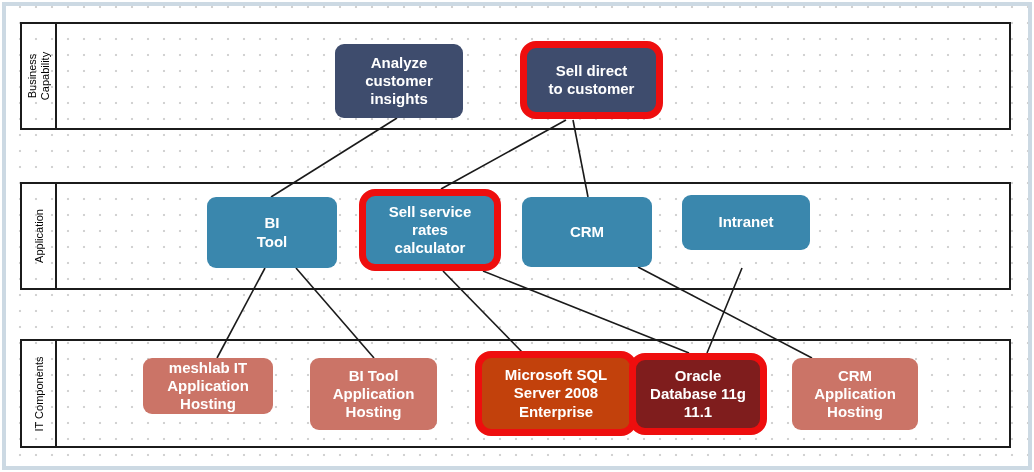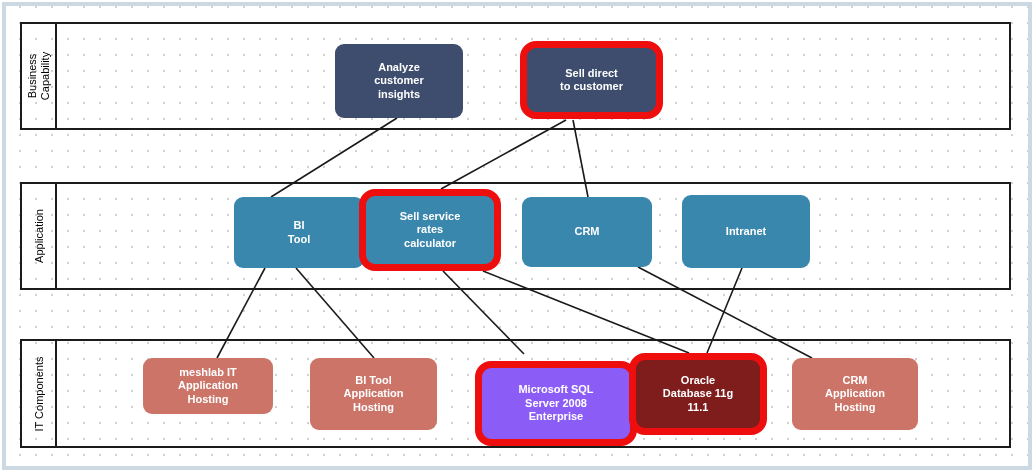--- a/index.html
+++ b/index.html
@@ -23,21 +23,21 @@
   }
   .lane-label{
     position:absolute;left:50%;top:50%;
     transform:translate(-50%,-50%) rotate(-90deg);
     white-space:pre;text-align:center;font-size:11px;line-height:1.15;color:#000;
   }
   .edges{position:absolute;inset:0;z-index:1;}
   .node{
     position:absolute;z-index:2;border-radius:9px;box-sizing:border-box;
     display:flex;align-items:center;justify-content:center;text-align:center;
-    color:#ffffff;font-size:11px;font-weight:600;line-height:1.22;
+    color:#ffffff;font-size:15px;font-weight:600;line-height:1.22;
   }
   .node.hl{
     box-sizing:content-box;border-style:solid;border-width:7px;
     border-radius:16px;margin:-7px 0 0 -7px;
   }
   .node-label{white-space:pre-line;padding:1px 2px;}
 </style>
 </head>
 <body>
 
@@ -75,46 +75,46 @@
   <div id="node-layer">
       <div class="node" style="left: 335px; top: 44px; width: 128px; height: 74px; background: rgb(62, 76, 109); color: rgb(255, 255, 255);">
         <div class="node-label">Analyze
 customer
 insights</div>
       </div>
       <div class="node hl" style="left: 508px; top: 48px; width: 129px; height: 64px; background: rgb(62, 76, 109); color: rgb(255, 255, 255); border-color: rgb(238, 14, 14); margin-left: 12px;">
         <div class="node-label">Sell direct
 to customer</div>
       </div>
-      <div class="node" style="left: 207px; top: 197px; width: 130px; height: 71px; background: rgb(58, 135, 173); color: rgb(255, 255, 255); margin-left: 27px;">
+      <div class="node" style="left: 207px; top: 197px; width: 130px; height: 71px; background: rgb(58, 135, 173); color: rgb(255, 255, 255);">
         <div class="node-label">BI
 Tool</div>
       </div>
       <div class="node hl" style="left: 366px; top: 196px; width: 128px; height: 68px; background: rgb(58, 135, 173); color: rgb(255, 255, 255); border-color: rgb(238, 14, 14);">
         <div class="node-label">Sell service
 rates
 calculator</div>
       </div>
       <div class="node" style="left: 522px; top: 197px; width: 130px; height: 70px; background: rgb(58, 135, 173); color: rgb(255, 255, 255);">
         <div class="node-label">CRM</div>
       </div>
-      <div class="node" style="left: 682px; top: 195px; width: 128px; height: 73px; background: rgb(58, 135, 173); color: rgb(255, 255, 255);">
+      <div class="node" style="left: 682px; top: 195px; width: 128px; height: 55px; background: rgb(58, 135, 173); color: rgb(255, 255, 255);">
         <div class="node-label">Intranet</div>
       </div>
       <div class="node" style="left: 143px; top: 358px; width: 130px; height: 56px; background: rgb(203, 116, 103); color: rgb(255, 255, 255);">
         <div class="node-label">meshlab IT
 Application
 Hosting</div>
       </div>
       <div class="node" style="left: 310px; top: 358px; width: 127px; height: 72px; background: rgb(203, 116, 103); color: rgb(255, 255, 255);">
         <div class="node-label">BI Tool
 Application
 Hosting</div>
       </div>
-      <div class="node hl" style="left: 482px; top: 368px; width: 148px; height: 71px; background: #8b5cf6; color: rgb(255, 255, 255); border-color: rgb(238, 14, 14);">
+      <div class="node hl" style="left: 482px; top: 358px; width: 148px; height: 71px; background: #c2410c; color: rgb(255, 255, 255); border-color: rgb(238, 14, 14);">
         <div class="node-label">Microsoft SQL
 Server 2008
 Enterprise</div>
       </div>
       <div class="node hl" style="left: 636px; top: 360px; width: 124px; height: 68px; background: #7f1d1d; color: rgb(255, 255, 255); border-color: rgb(238, 14, 14);">
         <div class="node-label">Oracle
 Database 11g
 11.1</div>
       </div>
       <div class="node" style="left: 792px; top: 358px; width: 126px; height: 72px; background: rgb(203, 116, 103); color: rgb(255, 255, 255);">

